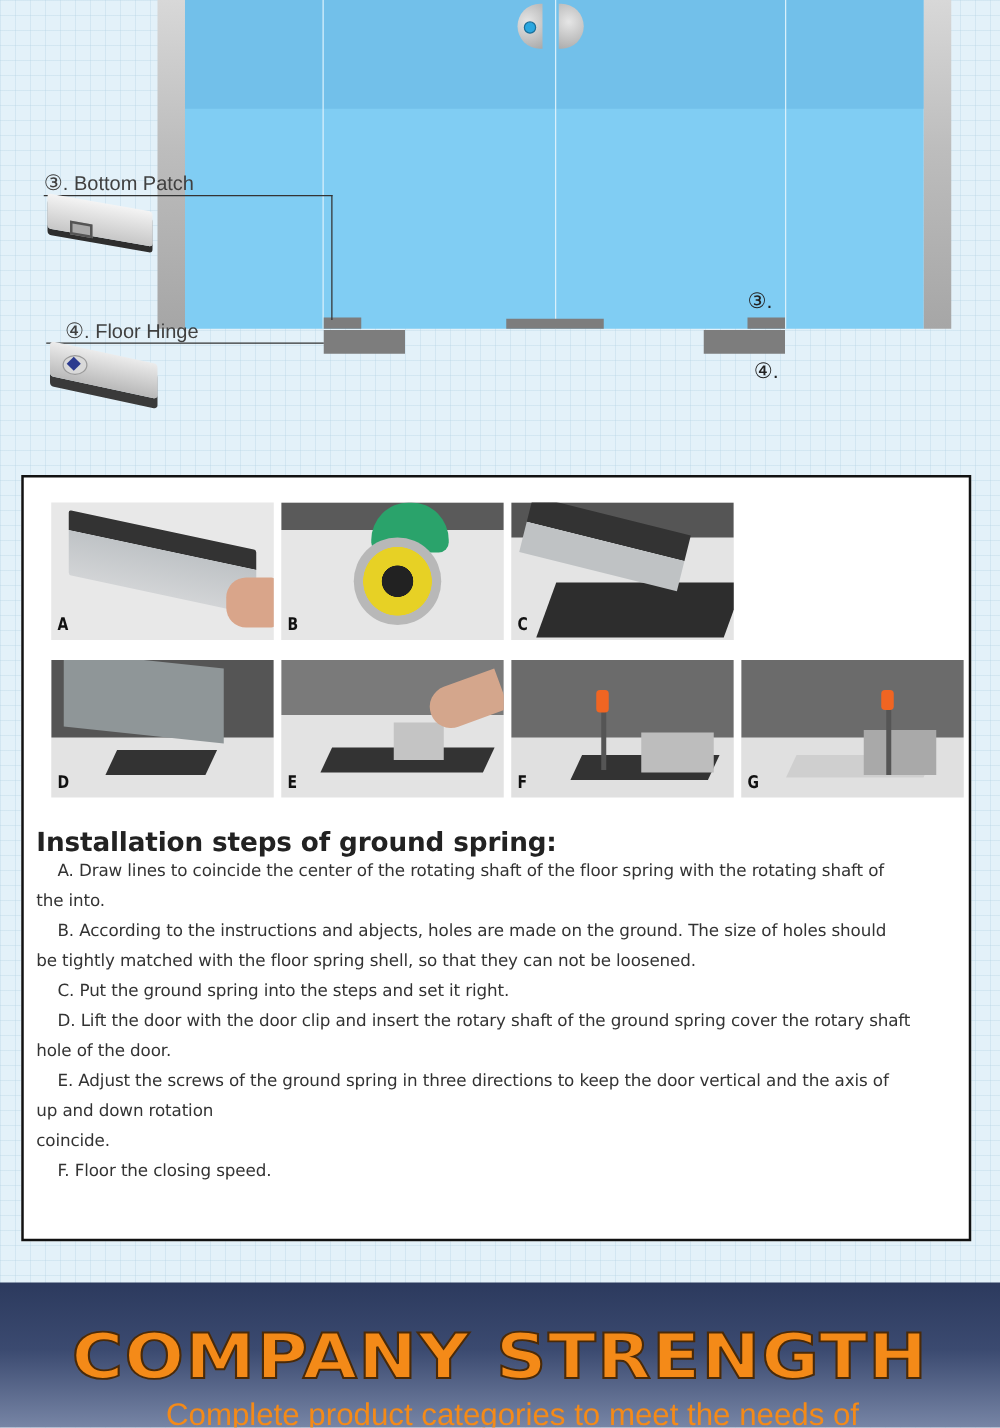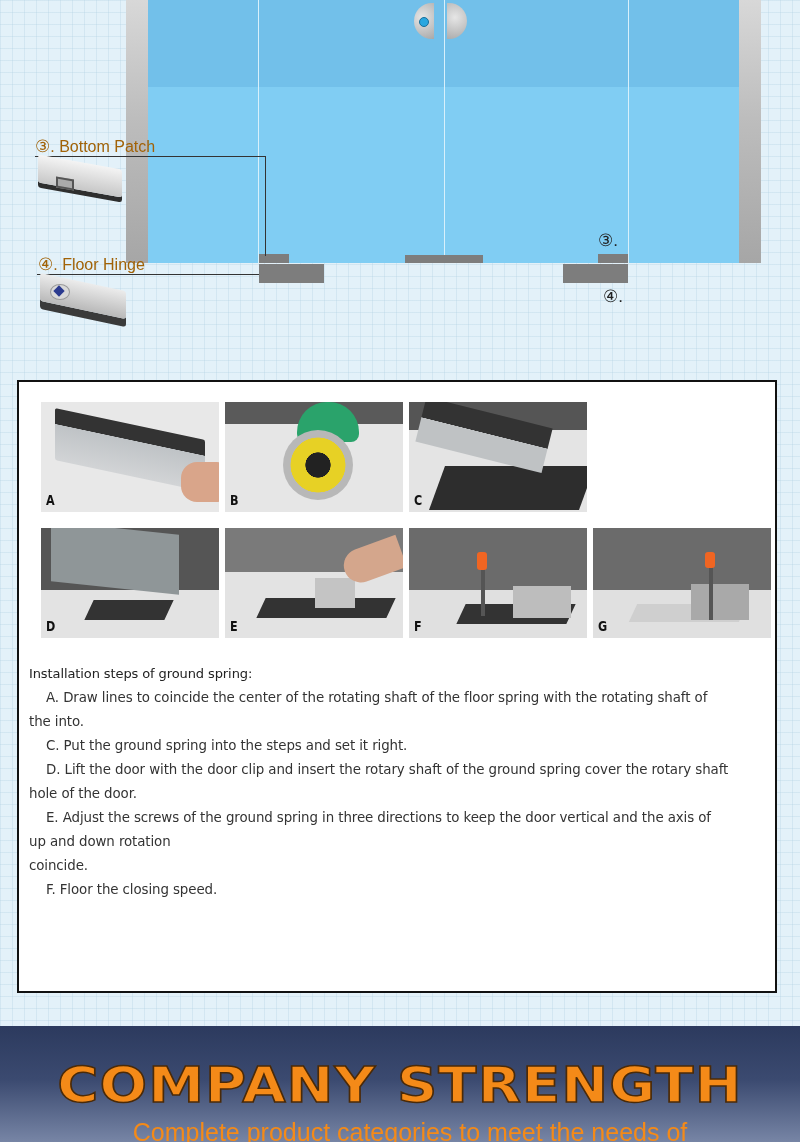--- a/index.html
+++ b/index.html
@@ -35,21 +35,21 @@
     background: radial-gradient(circle at 40% 40%, #e6e6e6, #a8a8a8);
   }
   .lock.left { left: 414px; border-radius: 18px 0 0 18px; }
   .lock.right { left: 447px; border-radius: 0 18px 18px 0; }
   .lock-key {
     position: absolute; left: 5px; top: 14px; width: 8px; height: 8px; border-radius: 50%;
     background: #2aa7e0; border: 1px solid #1a6f9a;
   }
   .leader { position: absolute; background: #333; }
   .callout-label {
-    position: absolute; font-size: 16px; color: #a16207; white-space: nowrap;
+    position: absolute; font-size: 16px; color: #404040; white-space: nowrap;
   }
   .callout-num { font-size: 17px; }
   .marker { position: absolute; font-size: 17px; color: #222; }
   .patch-body {
     position: absolute; left: 38px; top: 162px; width: 84px; height: 28px;
     background: linear-gradient(180deg, #f4f4f4, #c7c7c7);
     transform: skewY(10deg); border-radius: 3px;
     box-shadow: 0 5px 0 #2e2e2e;
   }
   .patch-slot {
@@ -84,21 +84,21 @@
     font-family: "DejaVu Sans", sans-serif; font-size: 14px; color: #111;
     transform: scaleX(0.8); transform-origin: left bottom;
   }
   .ph-wall  { position: absolute; left: 0; right: 0; top: 0; }
 
   .steps {
     position: absolute; left: 10px; top: 280px; width: 745px;
     font-family: "DejaVu Sans", sans-serif; font-size: 13.4px; color: #333;
     line-height: 24px; letter-spacing: -0.1px;
   }
-  .steps-title { font-weight: normal; font-size: 13px; color: #222; line-height: 24px; margin-bottom: 0; }
+  .steps-title { font-weight: bold; font-size: 21px; color: #222; line-height: 24px; margin-bottom: 0; }
   .step { margin: 0; }
   .step .indent { display: inline-block; width: 17px; }
 
   
   .banner {
     position: absolute; left: 0; top: 1026px; width: 800px; height: 119px;
     background: linear-gradient(180deg, #2c3a5e 0%, #3b4a70 45%, #7a88a8 100%);
     padding-left: 24px;
   }
   .banner-title {
@@ -135,21 +135,21 @@
   <div class="hinge-bar" style="left:598px; top:254px; width:30px; height:9px;"></div>
   <div class="hinge-bar" style="left:563px; top:264px; width:65px; height:19px;"></div>
 
   <div class="leader" style="left:35px; top:156px; width:231px; height:1px;"></div>
   <div class="leader" style="left:265px; top:156px; width:1px; height:100px;"></div>
   <div class="leader" style="left:37px; top:274px; width:222px; height:1px;"></div>
 
   <div class="callout-label" style="left:35px; top:136px;">
     <span class="callout-num">③</span><span>. Bottom Patch</span>
   </div>
-  <div class="callout-label" style="left:38px; top:254px;">
+  <div class="callout-label" style="left:52px; top:254px;">
     <span class="callout-num">④</span><span>. Floor Hinge</span>
   </div>
 
   <div class="marker" style="left:598px; top:230px;">③.</div>
   <div class="marker" style="left:603px; top:286px;">④.</div>
 
   <div>
     <div class="patch-body"></div>
     <div class="patch-slot"></div>
   </div>
@@ -206,20 +206,21 @@
     <div class="abs" style="left:40px; top:76px; width:110px; height:18px; background:#cfcfcf; transform:skewX(-25deg);"></div>
     <div class="abs" style="left:98px; top:56px; width:58px; height:36px; background:#a9a9a9;"></div>
     <div class="abs" style="left:116px; top:36px; width:4px; height:56px; background:#555;"></div>
     <div class="abs" style="left:112px; top:24px; width:10px; height:16px; background:#f06522; border-radius:3px;"></div>
     <span class="photo-label">G</span>
   </div>
 
   <div class="steps">
     <div class="steps-title">Installation steps of ground spring:</div>
     <p class="step"><span class="indent"></span><span>A. Draw lines to coincide the center of the rotating shaft of the floor spring with the rotating shaft of</span><br><span>the into.</span></p>
+    <p class="step"><span class="indent"></span><span>B. According to the instructions and abjects, holes are made on the ground. The size of holes should</span><br><span>be tightly matched with the floor spring shell, so that they can not be loosened.</span></p>
     <p class="step"><span class="indent"></span><span>C. Put the ground spring into the steps and set it right.</span></p>
     <p class="step"><span class="indent"></span><span>D. Lift the door with the door clip and insert the rotary shaft of the ground spring cover the rotary shaft</span><br><span>hole of the door.</span></p>
     <p class="step"><span class="indent"></span><span>E. Adjust the screws of the ground spring in three directions to keep the door vertical and the axis of</span><br><span>up and down rotation</span><br><span>coincide.</span></p>
     <p class="step"><span class="indent"></span><span>F. Floor the closing speed.</span></p>
   </div>
 </div>
 
 <div class="banner">
   <div class="banner-title">COMPANY STRENGTH</div>
   <div class="banner-sub">Complete product categories to meet the needs of</div>

